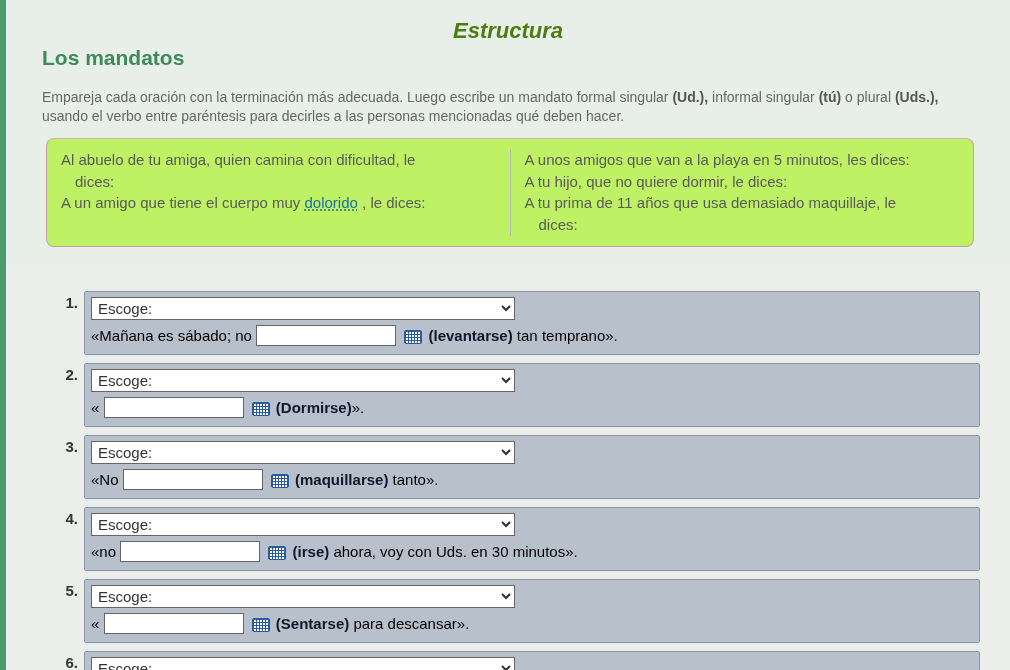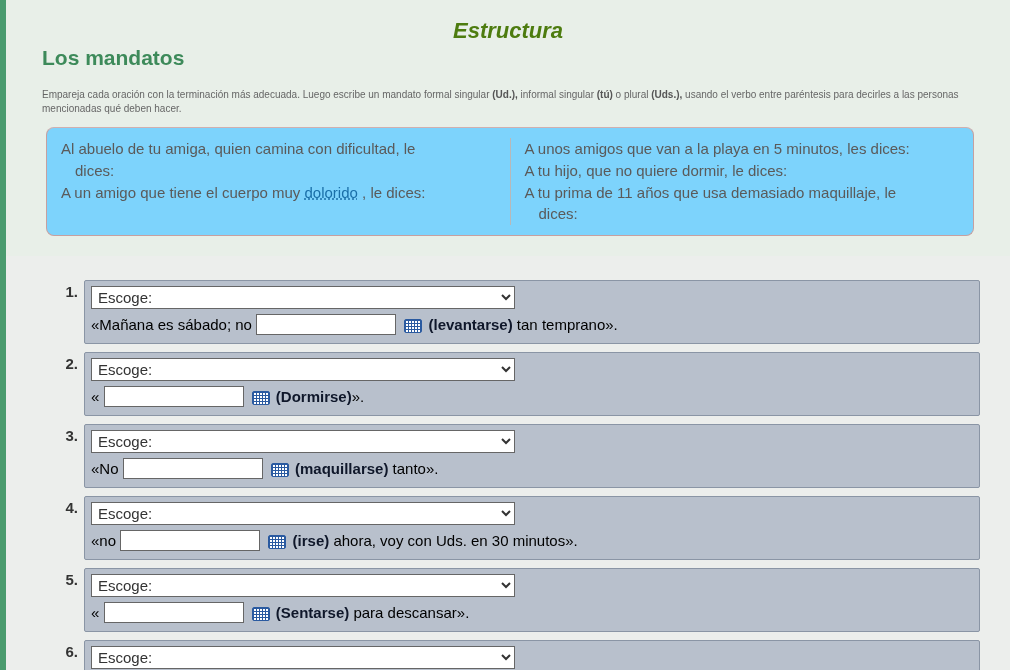--- a/index.html
+++ b/index.html
@@ -28,31 +28,31 @@
     text-align: center;
   }
   .title-sub {
     color: #3d8a5a;
     font-weight: bold;
     font-size: 21px;
     margin: 2px 0 0 0;
   }
   .instructions {
     padding: 10px 36px 12px 36px;
-    font-size: 10px;
+    font-size: 14px;
     line-height: 1.35;
     color: #666;
   }
   .instructions b { color: #555; }
   .hints-box {
     margin: 0 36px 20px 40px;
     border: 1px solid #c6a0a0;
     border-top: 1px solid #d0b0b0;
     border-radius: 8px;
-    background: #7dd3fc;
+    background: #bef264;
     padding: 10px 14px;
     display: flex;
     font-size: 15px;
     color: #5a5a5a;
     line-height: 1.45;
   }
   .hints-col {
     flex: 1;
   }
   .hints-col.left {

